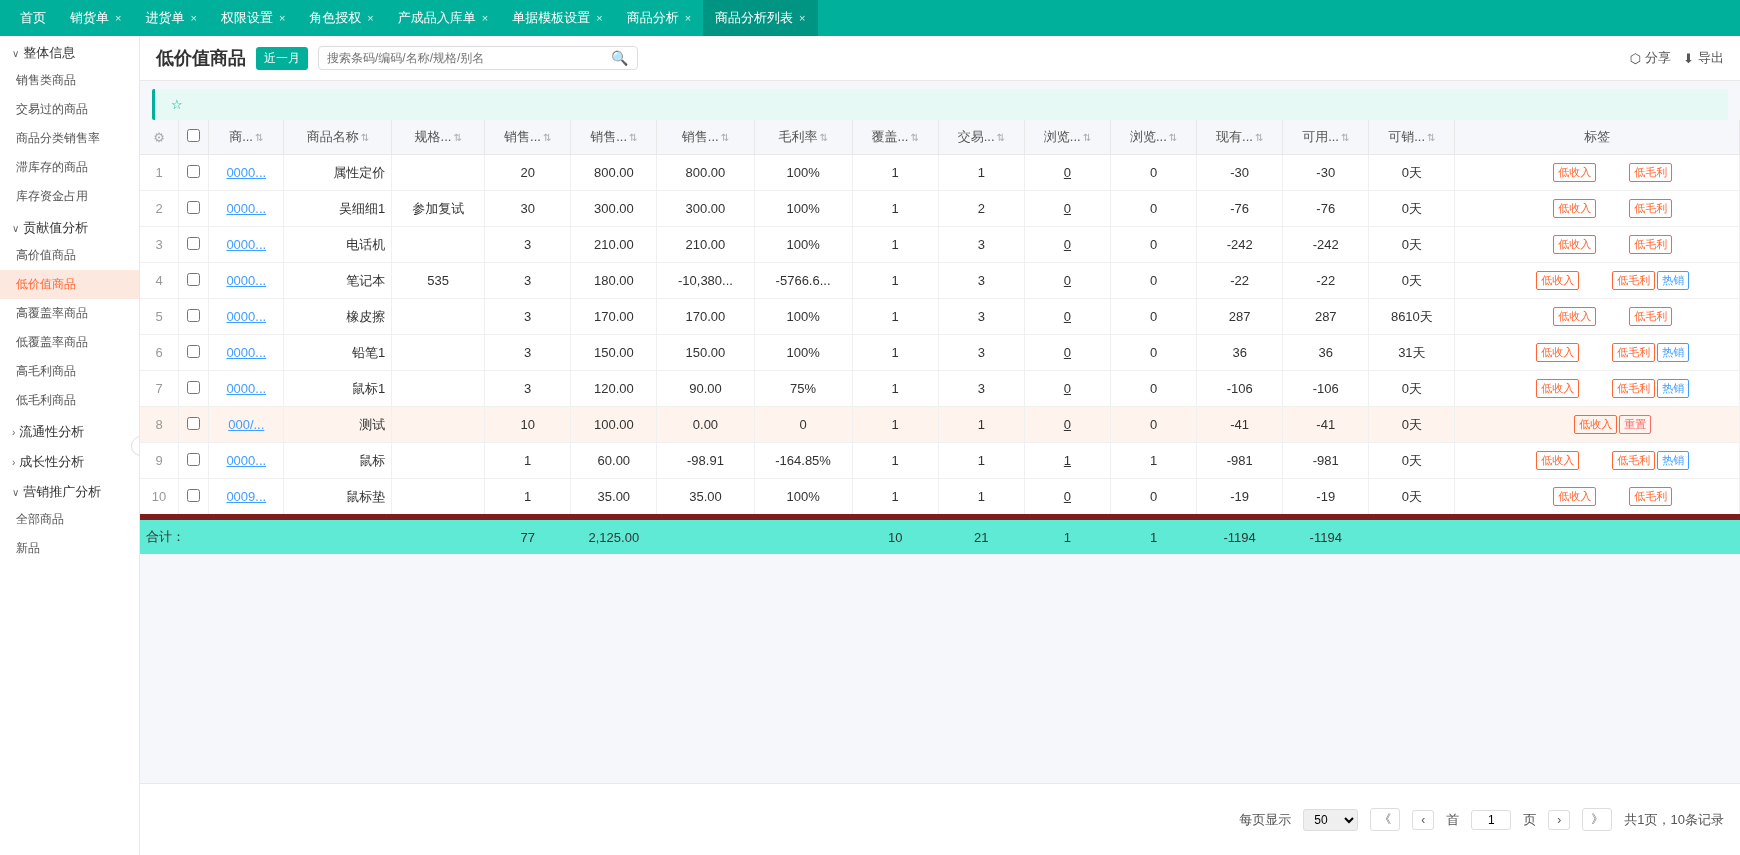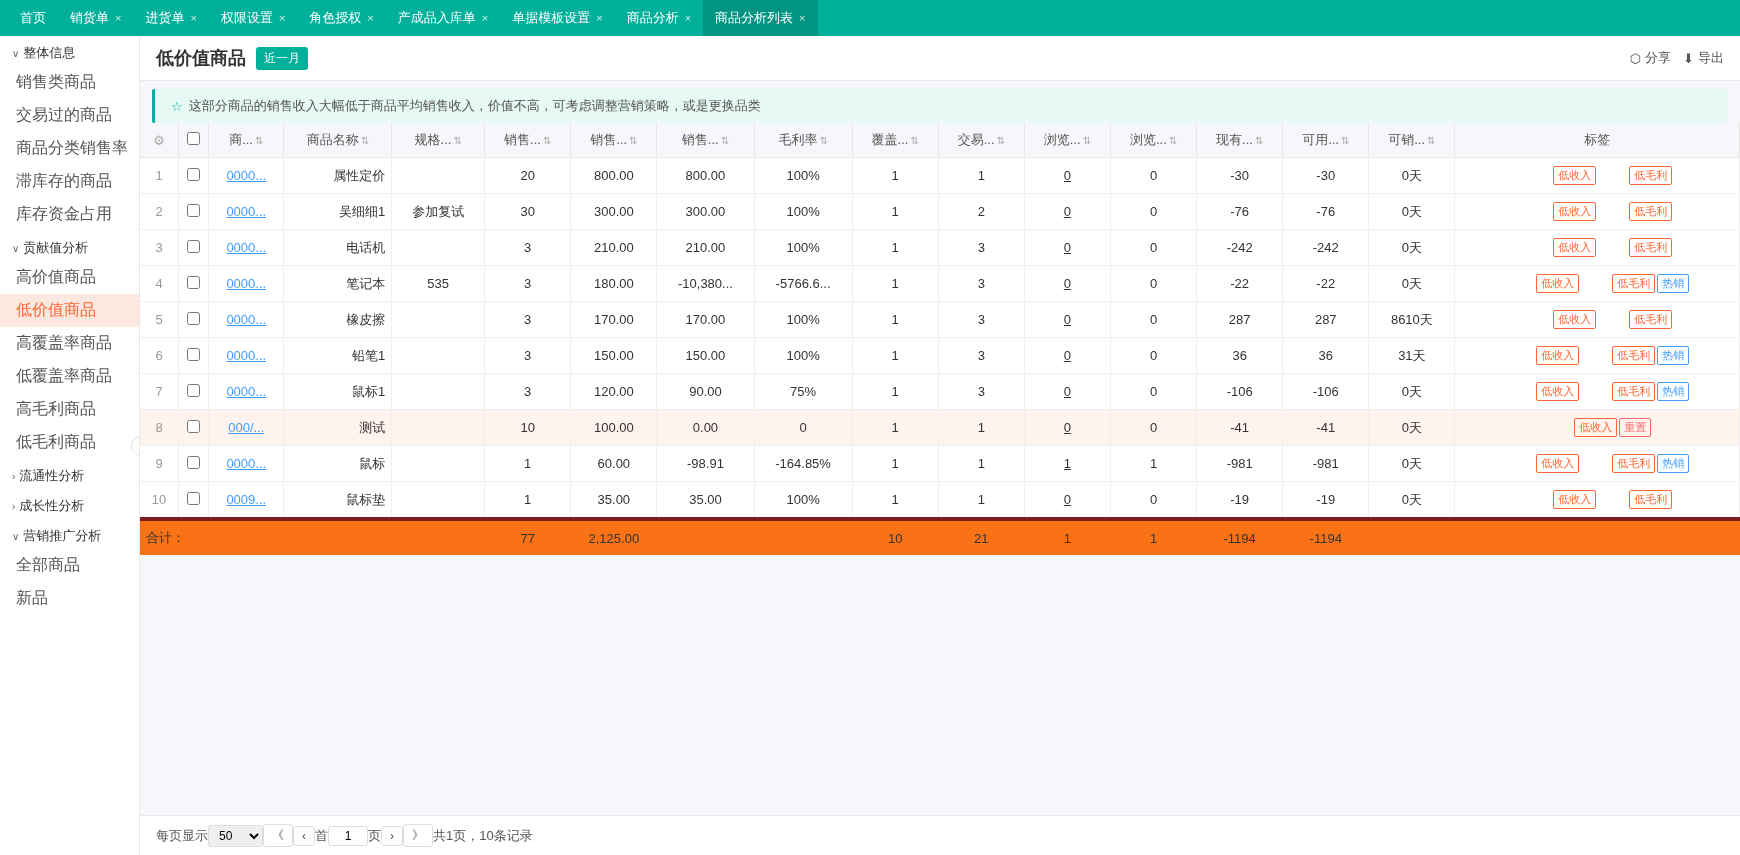--- a/index.html
+++ b/index.html
@@ -52,21 +52,21 @@
       display: flex;
       align-items: center;
       gap: 4px;
       cursor: pointer;
     }
     .sidebar-group-title .arrow { font-size: 10px; color: #666; }
     .sidebar-item {
       padding: 6px 16px;
       color: #555;
       cursor: pointer;
-      font-size: 16px;
+      font-size: 12px;
       white-space: nowrap;
     }
     .sidebar-item.active { background: #fde8e0; color: #ff6633; }
 
     
     .content {
       flex: 1;
       display: flex;
       flex-direction: column;
       overflow: hidden;
@@ -193,25 +193,25 @@
     .text-orange { color: #ff6633; }
     .text-underline { text-decoration: underline; cursor: pointer; }
     .checkbox-cell { width: 30px; }
     .row-num { color: #999; width: 30px; }
     .settings-icon { color: #aaa; cursor: pointer; }
 
     
     .footer {
       background: #fff;
       border-top: 1px solid #e8e8e8;
-      padding: 8px 16px;
-      display: flex;
-      align-items: center;
-      justify-content: flex-start;
-      gap: 0;
+      padding: 24px 16px;
+      display: flex;
+      align-items: center;
+      justify-content: flex-end;
+      gap: 12px;
       font-size: 12px;
       color: #555;
     }
     .pagination-select {
       border: 1px solid #ddd;
       border-radius: 3px;
       padding: 2px 6px;
       font-size: 12px;
       cursor: pointer;
     }
@@ -343,35 +343,38 @@
     </div>
     <div class="sidebar-item">全部商品</div>
     <div class="sidebar-item">新品</div>
   </div>
 
   <div class="content">
 
     <div class="page-header">
       <span class="page-title">低价值商品</span>
       <button class="btn-recent">近一月</button>
+      <div class="search-bar">
+        <input type="text" placeholder="搜索条码/编码/名称/规格/别名" style="">
+        <span class="search-icon">🔍</span>
+      </div>
       <div class="header-actions">
         <div class="action-btn">
           <span>⬡</span>
           <span>分享</span>
         </div>
         <div class="action-btn">
           <span>⬇</span>
           <span>导出</span>
         </div>
       </div>
     </div>
 
     <div class="alert-bar">
       <span class="alert-icon">☆</span>
-      <span>这部分商品的销售收入大幅低于商品平均销售收入，价值不高，可考虑调整营销策略，或是更换品类</span>
     </div>
 
     <div class="table-wrapper">
       <table class="data-table">
         <thead>
           <tr>
             <th><span class="settings-icon">⚙</span></th>
             <th><input type="checkbox" style=""></th>
             <th><span>商...</span><span class="sort-icon">⇅</span></th>
             <th><span>商品名称</span><span class="sort-icon">⇅</span></th>
@@ -577,21 +580,21 @@
       <td>1</td>
       <td><span class="text-underline">0</span></td>
       <td>0</td>
       <td>-19</td>
       <td>-19</td>
       <td class="text-orange">0天</td>
       <td><span class="tag tag-orange">低收入</span><span class="tag tag-orange">低毛利</span></td>
     </tr>
           </tbody>
         <tfoot>
-          <tr style="background:#f97316; border-top:4px solid #7f1d1d;">
+          <tr style="background:#5eead4; border-top:6px solid #7f1d1d;">
             <td colspan="2" style="padding:8px 6px; font-weight:500; color:#333;">合计：</td>
             <td></td>
             <td></td>
             <td></td>
             <td id="total-s1" style="text-align:center; color:#333; font-weight:500;margin-top:17px;">77</td>
             <td id="total-s2" style="text-align:center; color:#333; font-weight:500;">2,125.00</td>
             <td></td>
             <td></td>
             <td id="total-cover" style="text-align:center; color:#333; font-weight:500;">10</td>
             <td id="total-trade" style="text-align:center; color:#333; font-weight:500;">21</td>

